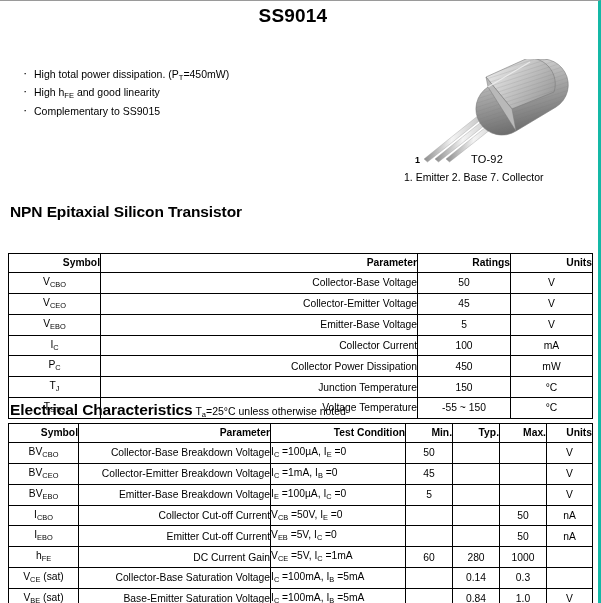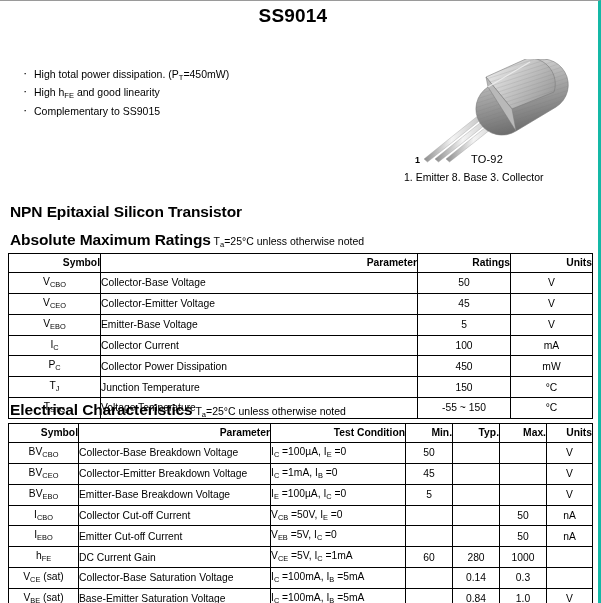--- a/index.html
+++ b/index.html
@@ -135,21 +135,21 @@
     font-weight: normal;
   }
   table.ds th {
     font-weight: bold;
     text-align: right;
     height: 18px;
     line-height: 18px;
     margin-top: 41px;
   }
   td.c, th.c { text-align: center; }
-  td.l { text-align: left; padding-left: 6px; margin-top: 44px; }
+  td.l { text-align: right; padding-left: 6px; margin-top: 44px; }
   td.sym { text-align: center; }
   td.cond { text-align: left; padding-left: 5px; margin-left: 36px; }
 
   #table-amr { left: 8px; top: 252px; width: 584px; }
   #table-ec  { left: 8px; top: 422px; width: 584px; }
 </style>
 </head>
 <body>
 
 <div class="page">
@@ -213,28 +213,25 @@
         <path d="M82 18 L124 -1 A 26 26 0 0 1 150 33 L108 50 Z" fill="url(#hatch)" opacity="0.5"></path>
 
         <path d="M82 18 L108 50 L112 72 L84 28 Z" fill="#b9b9b9" stroke="#7a7a7a" stroke-width="0.5"></path>
 
         <path d="M84 28 L126 3" stroke="#f0f0f0" stroke-width="1.2" fill="none" opacity="0.85"></path>
       </g>
     </svg>
 
     <div class="pkg-pin1-label">1</div>
     <div class="pkg-caption-type">TO-92</div>
-    <div class="pkg-caption-pins">1. Emitter  8. Base  3. Collector</div>
+    <div class="pkg-caption-pins">1. Emitter  2. Base  7. Collector</div>
   </div>
 
   <div class="section-head" id="heading-npn">NPN Epitaxial Silicon Transistor</div>
 
-  <div class="section-head" id="heading-amr">
-    <span>Absolute Maximum Ratings</span><span class="cond"> <span>T</span><sub>a</sub><span>=25°C unless otherwise noted</span></span>
-  </div>
 
   <table class="ds" id="table-amr">
     <colgroup>
       <col style="width:92px">
         <col style="width:317px">
         <col style="width:93px">
         <col style="width:82px">
     </colgroup>
     <thead>
       <tr>

